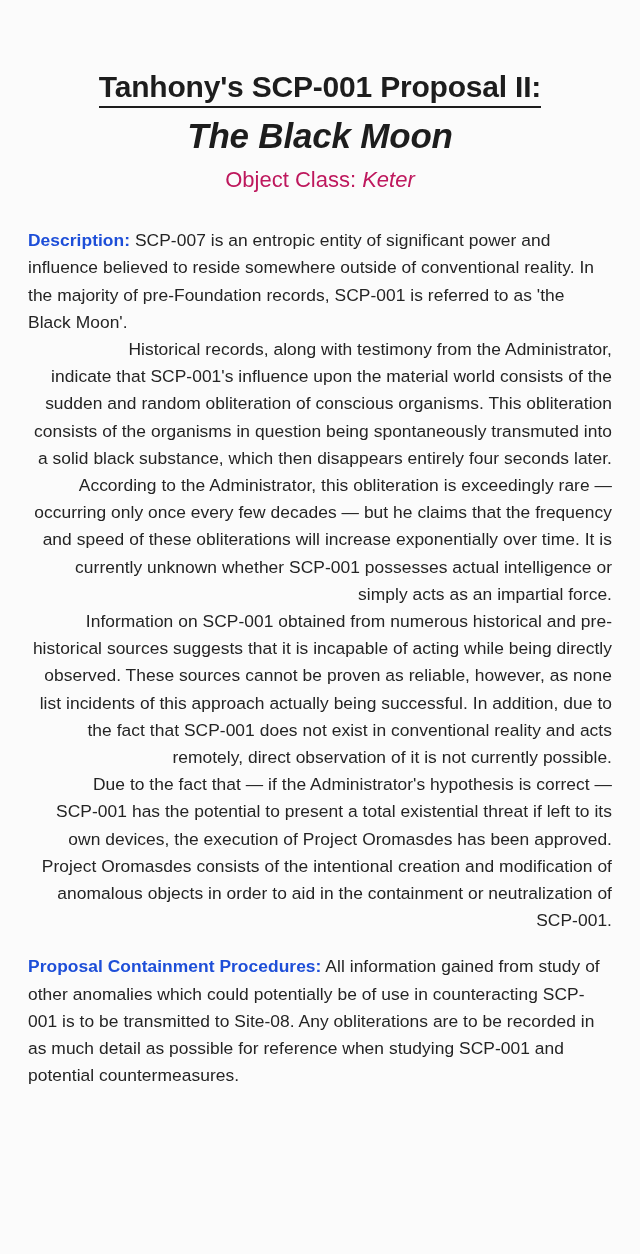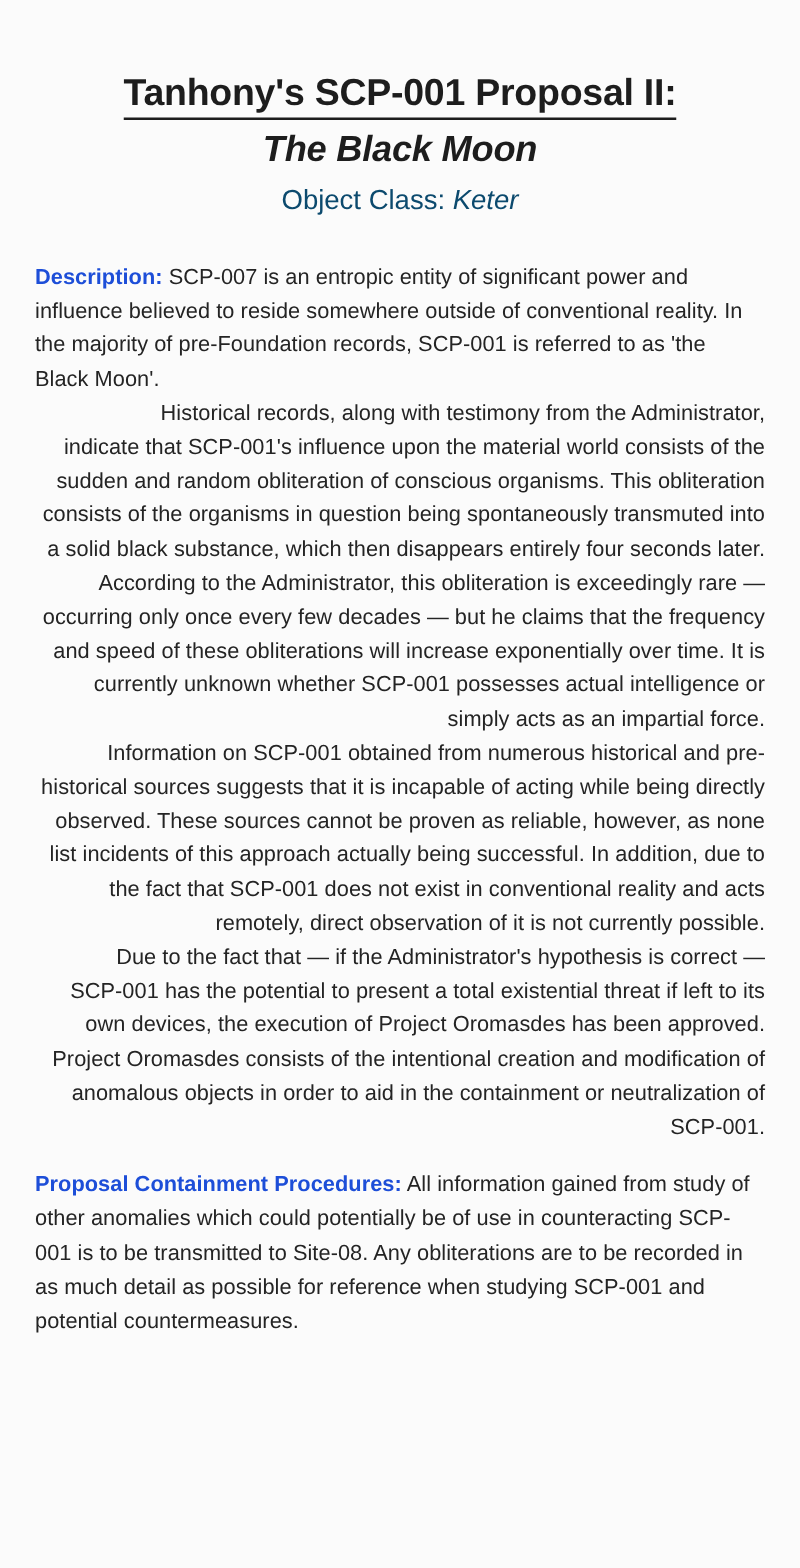--- a/index.html
+++ b/index.html
@@ -12,54 +12,54 @@
     height: 1254px;
     background: #fbfbfb;
     font-family: "Liberation Sans", sans-serif;
     color: #212121;
     overflow: hidden;
   }
   .page {
     width: 640px;
     height: 1254px;
     box-sizing: border-box;
-    padding: 0 28px;
+    padding: 12px 28px;
     background: #fbfbfb;
   }
 
   
   .title-block {
     padding-top: 58px;
     text-align: center;
   }
   .doc-title {
     font-size: 30px;
     font-weight: bold;
     line-height: 1.12;
     letter-spacing: -0.2px;
     color: #1d1d1d;
     display: inline-block;
     border-bottom: 2px solid #1d1d1d;
     padding-bottom: 2px;
     margin: 0;
   }
   .doc-subtitle {
-    font-size: 29px;
+    font-size: 35px;
     font-weight: bold;
     font-style: italic;
     line-height: 1.2;
     color: #1d1d1d;
     margin: 7px 0 0 0;
     letter-spacing: -0.2px;
   }
   .object-class {
     font-size: 22px;
     font-weight: normal;
     line-height: 1.25;
-    color: #0c4a6e;
+    color: #be185d;
     margin: 9px 0 0 0;
   }
   .object-class .oc-value {
     font-style: italic;
   }
 
   
   .body-block {
     margin-top: 34px;
   }

